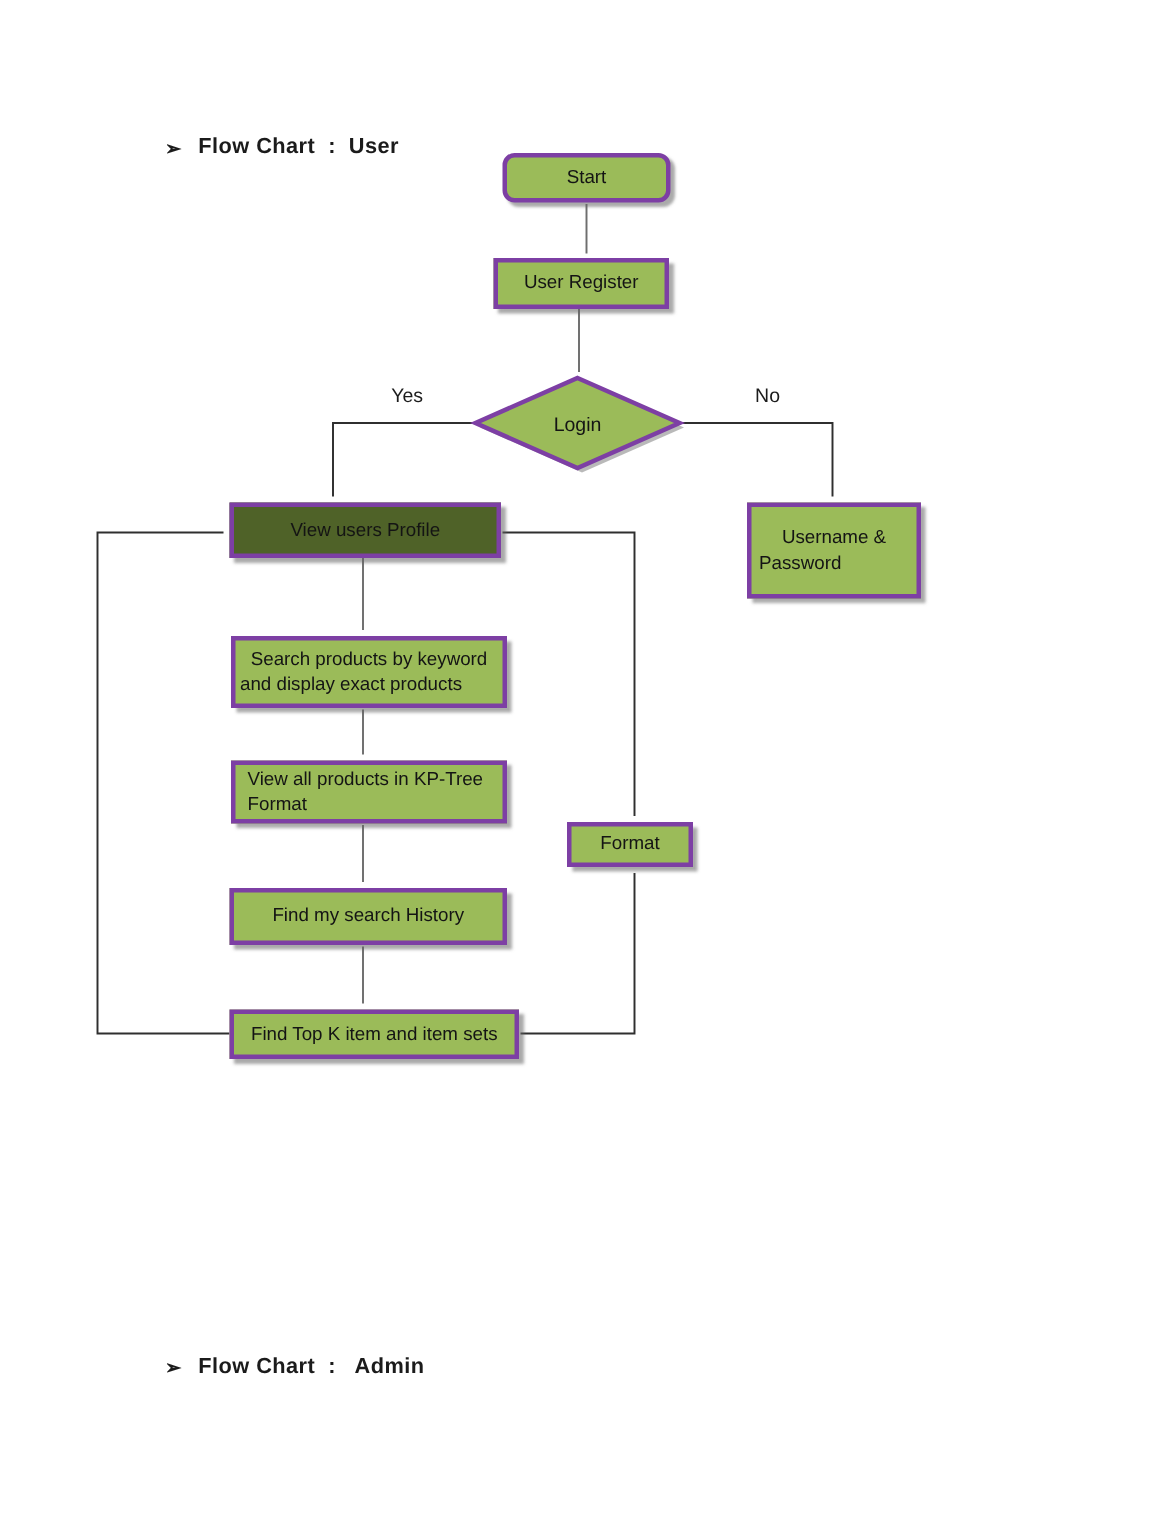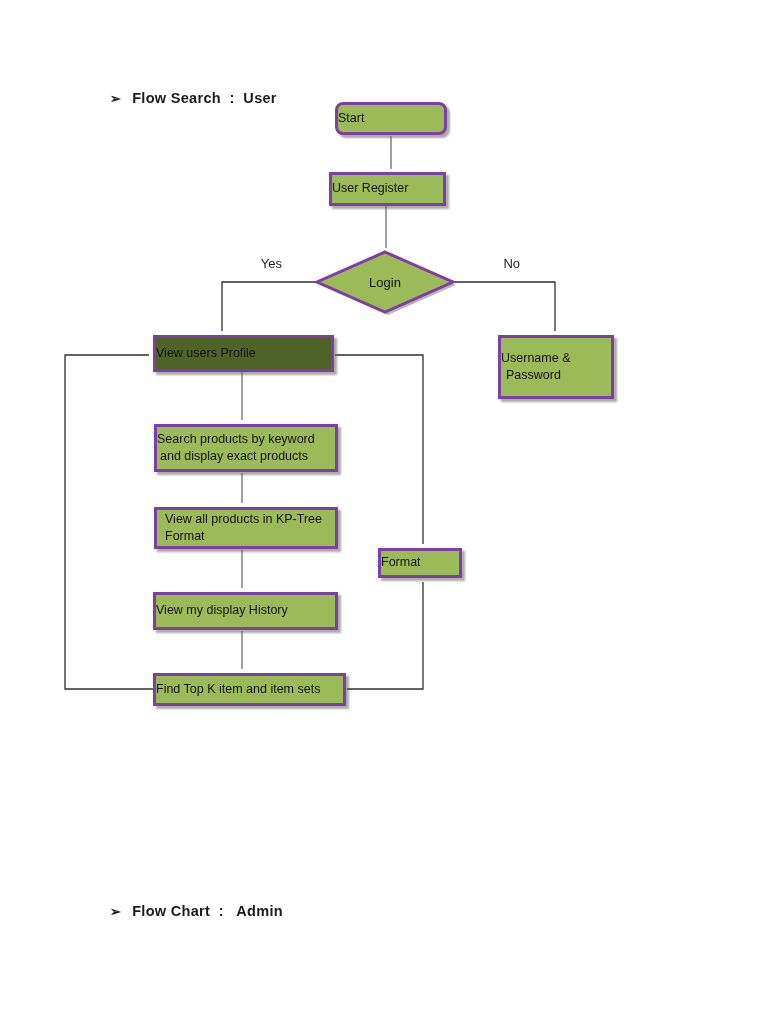--- a/index.html
+++ b/index.html
@@ -43,21 +43,21 @@
     box-shadow:3px 3px 2px rgba(100,100,100,0.55);
     display:flex;
     flex-direction:column;
     align-items:center;
     justify-content:center;
     font-size:12.5px;
     line-height:1.4;
     color:var(--text);
     z-index:2;
   }
-  .node .line{ display:block; width:100%; text-align:left; }
+  .node .line{ display:block; width:100%; text-align:center; }
   .node .line-left{ text-align:left; padding-left:8px; box-sizing:border-box; }
   .node-dark{ background:var(--node-fill-dark); }
   .node-rounded{ border-radius:8px; }
   .decision-label{
     position:absolute;
     display:flex;
     align-items:center;
     justify-content:center;
     font-size:13px;
     z-index:2;
@@ -107,21 +107,21 @@
     <path class="edge-dark" d="M335,355 L423,355 L423,544" marker-end="url(#arrow)"></path>
     <path class="edge-dark" d="M347,689 L423,689 L423,582" marker-end="url(#arrow)"></path>
     <path class="edge-dark" d="M153,689 L65,689 L65,355 L149,355" marker-end="url(#arrow)"></path>
 
     <polygon class="diamond-shadow" points="388,255 456,285 388,315 320,285"></polygon>
     <polygon class="diamond-shape" points="385,252 453,282 385,312 317,282"></polygon>
   </svg>
 
   <div class="heading" style="left:110px; top:90px;">
     <span class="bullet">➢</span>
-    <span class="heading-text">Flow Search  :  User</span>
+    <span class="heading-text">Flow Chart  :  User</span>
   </div>
   <div class="heading" style="left:110px; top:903px;">
     <span class="bullet">➢</span>
     <span class="heading-text">Flow Chart  :   Admin</span>
   </div>
 
   <div class="node node-rounded" style="left:335px; top:102px; width:112px; height:33px;">
     <span class="line">Start</span>
   </div>
 
@@ -149,21 +149,21 @@
     <span class="line">Search products by keyword</span>
     <span class="line line-left" style="padding-left:3px;">and display exact products</span>
   </div>
 
   <div class="node" style="left:154px; top:507px; width:184px; height:42px;">
     <span class="line line-left">View all products in KP-Tree</span>
     <span class="line line-left">Format</span>
   </div>
 
   <div class="node" style="left:153px; top:592px; width:185px; height:38px;">
-    <span class="line">View my display History</span>
+    <span class="line">Find my search History</span>
   </div>
 
   <div class="node" style="left:153px; top:673px; width:193px; height:33px;">
     <span class="line">Find Top K item and item sets</span>
   </div>
 
   <div class="node" style="left:378px; top:548px; width:84px; height:30px;">
     <span class="line">Format</span>
   </div>
 

